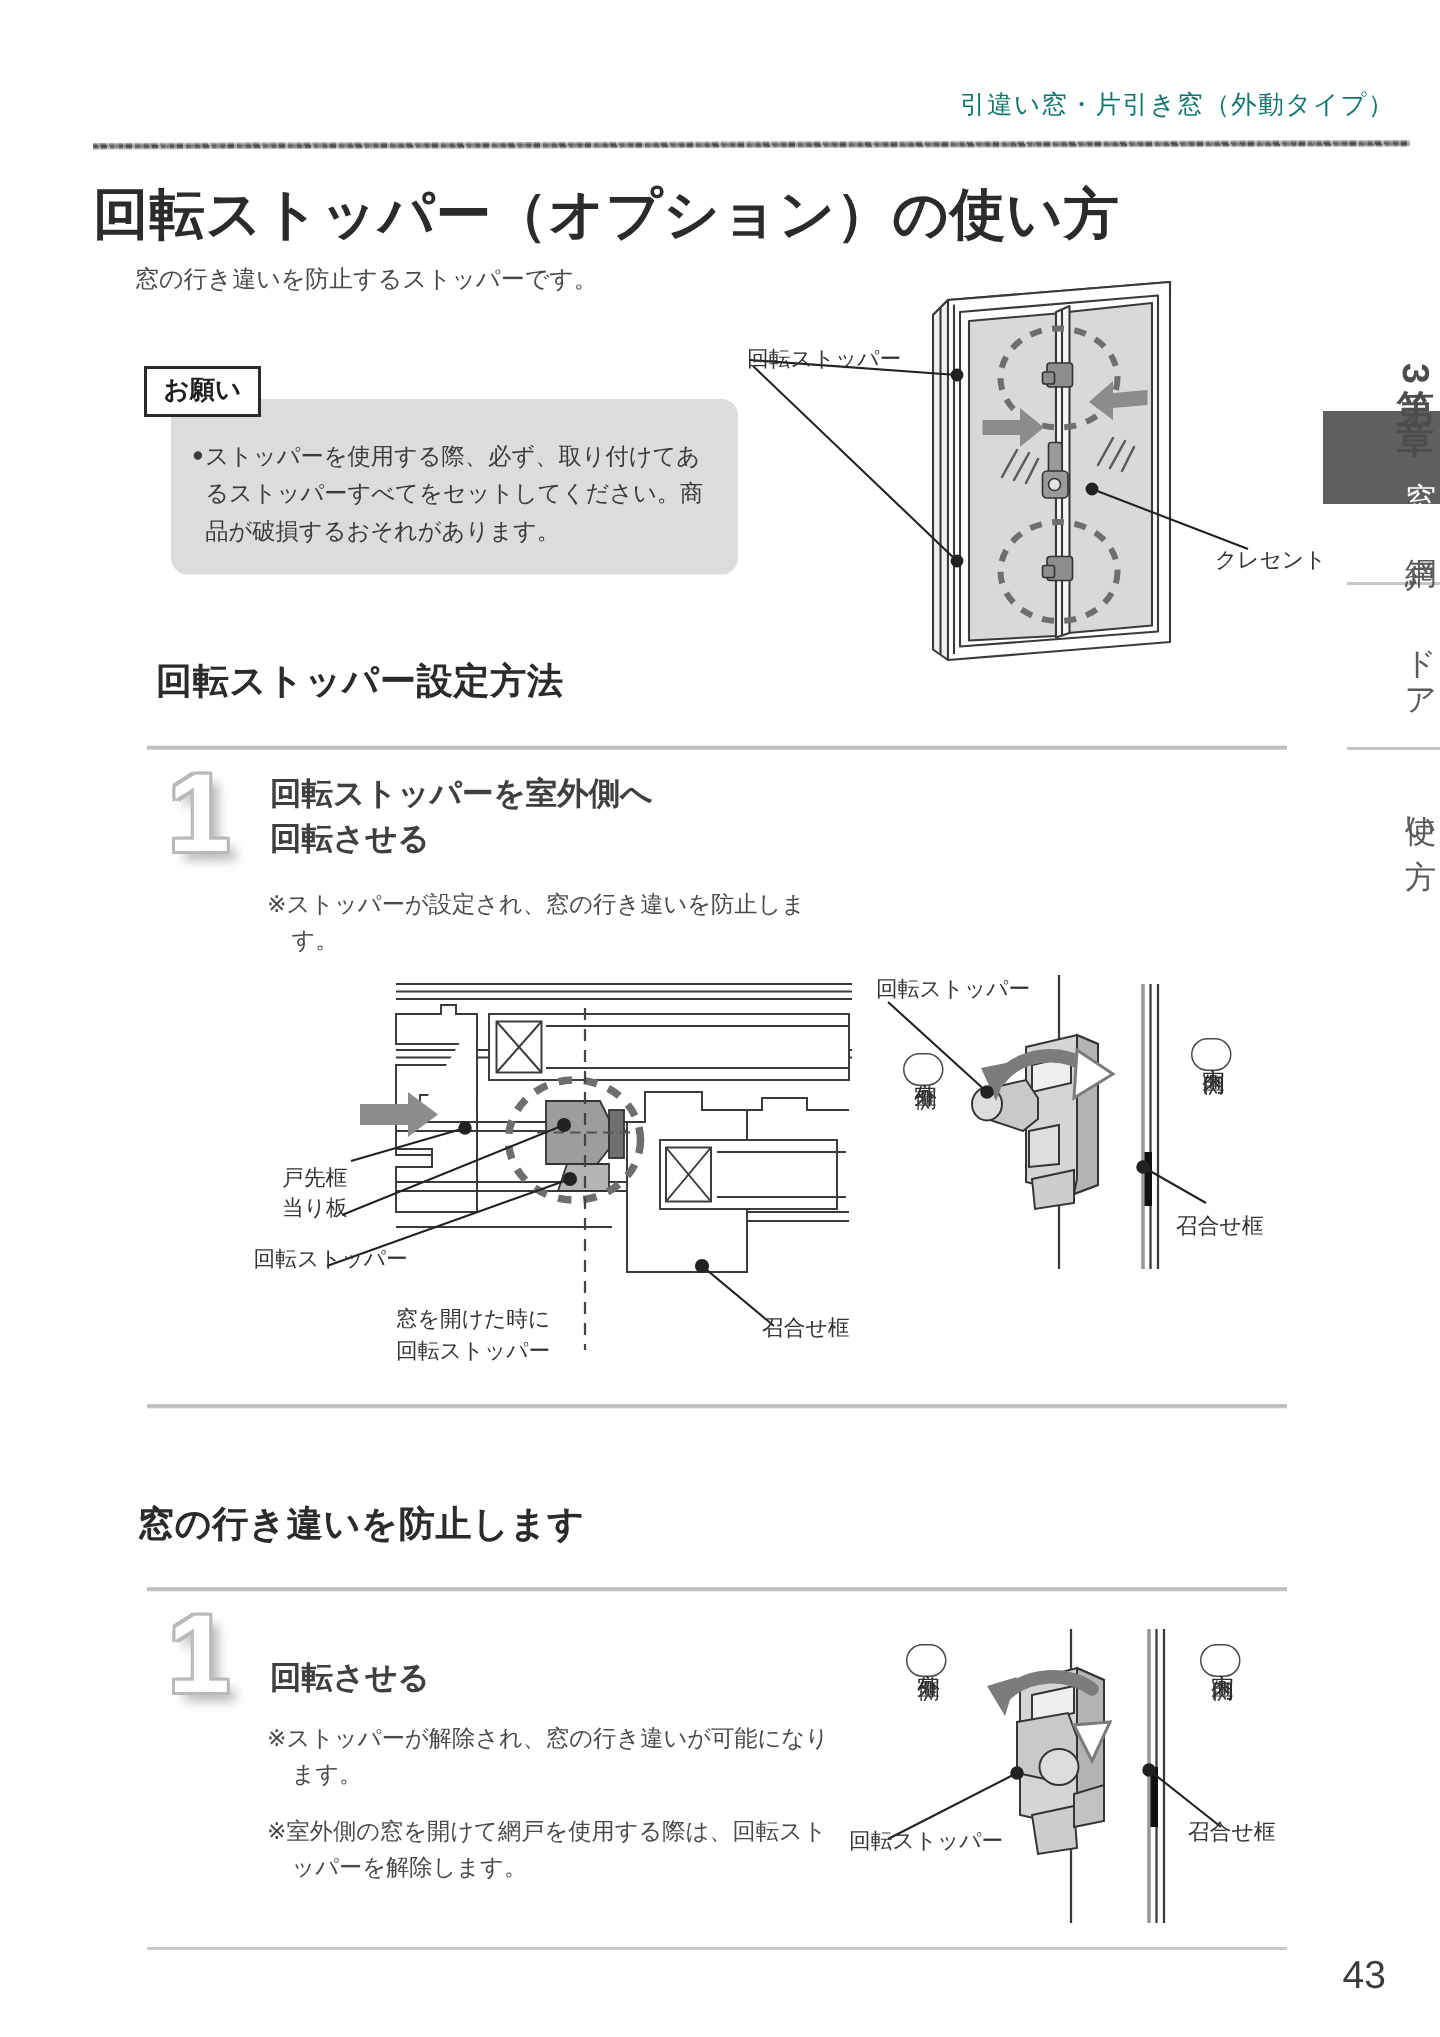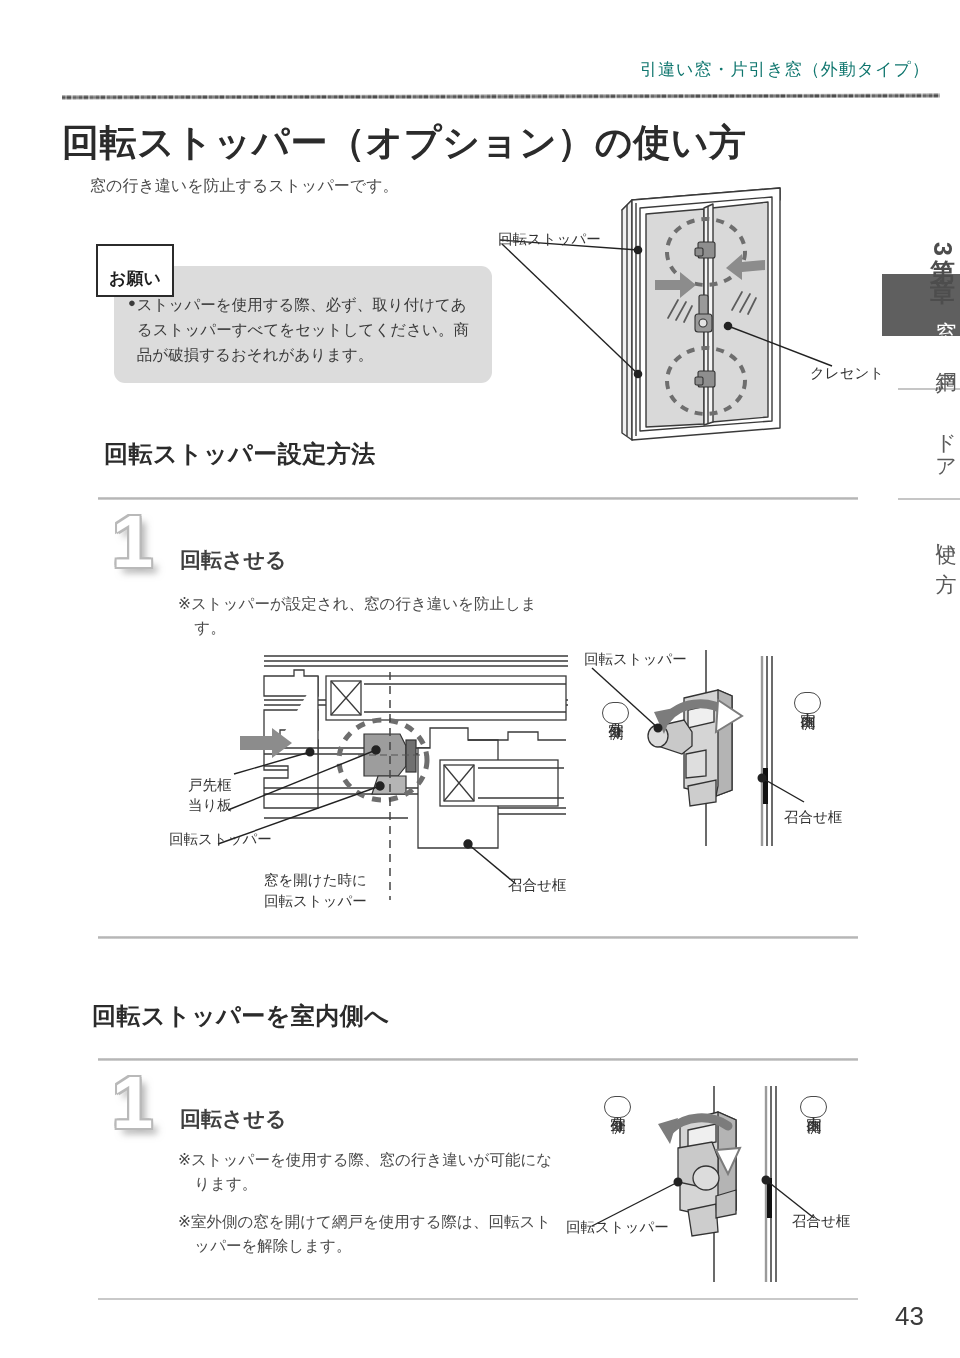--- a/index.html
+++ b/index.html
@@ -62,21 +62,21 @@
     font-size: 16px;
     color: #4a4a4a;
   }
 
   
   .notice-wrap { position: absolute; top: 244px; left: 96px; width: 396px; }
   .notice-label {
     position: absolute; top: 0; left: 0;
     border: 2px solid #2b2b2b;
     background: #fff;
-    padding: 21px 11px 5px;
+    padding: 2px 11px 5px;
     font-size: 17px;
     font-weight: bold;
     color: #1f1f1f;
     z-index: 3;
   }
   .notice-body {
     position: absolute; top: 22px; left: 18px;
     width: 378px;
     background: #dcdcdc;
     border-radius: 11px;
@@ -292,21 +292,21 @@
   <div class="side-tab">ドア</div>
   <div class="side-sep"></div>
   <div class="side-tab">使い方</div>
 </div>
 
 <div class="section-heading" style="left:104px; top:438px;">回転ストッパー設定方法</div>
 <div class="section-rule" style="top:497px;"></div>
 
 <div class="step-num" style="left:112px; top:505px;">1</div>
 <div class="step-title" style="left:180px; top:515px;">
-  <br>
+  <span>回転ストッパーを室外側へ</span><br>
   <span>回転させる</span>
 </div>
 <div class="step-note" style="left:178px; top:592px; width:372px;">
   <span class="hang">※ストッパーが設定され、窓の行き違いを防止します。</span>
 </div>
 
 <div class="illus" style="left:168px; top:648px; width:400px; height:270px;">
   <svg width="400" height="270" viewBox="0 0 400 270">
     <g fill="none" stroke="#3a3a3a" stroke-width="1.3">
 
@@ -414,30 +414,30 @@
     </g>
   </svg>
   <div class="lbl" style="left:18px; top:0px;">回転ストッパー</div>
   <div class="vbox" style="left:36px; top:52px;">室外側</div>
   <div class="vbox" style="left:228px; top:42px;">室内側</div>
   <div class="lbl" style="left:218px; top:158px;">召合せ框</div>
 </div>
 
 <div class="section-rule" style="top:936px;"></div>
 
-<div class="section-heading" style="left:92px; top:1000px;">回転ストッパーを室内側へ</div>
+<div class="section-heading" style="left:92px; top:1000px;">窓の行き違いを防止します</div>
 <div class="section-rule" style="top:1058px;"></div>
 
 <div class="step-num" style="left:112px; top:1066px;">1</div>
 <div class="step-title" style="left:180px; top:1074px;">
   <br>
   <span>回転させる</span>
 </div>
 <div class="step-note" style="left:178px; top:1148px; width:378px;">
-  <span class="hang">※ストッパーを使用する際、窓の行き違いが可能になります。</span>
+  <span class="hang">※ストッパーが解除され、窓の行き違いが可能になります。</span>
 </div>
 <div class="step-note" style="left:178px; top:1210px; width:378px;">
   <span class="hang">※室外側の窓を開けて網戸を使用する際は、回転ストッパーを解除します。</span>
 </div>
 
 <div class="illus" style="left:566px; top:1086px; width:330px; height:200px;">
   <svg width="330" height="200" viewBox="0 0 330 200">
     <g stroke="#3a3a3a" stroke-width="1.5">
       <line x1="148" y1="0" x2="148" y2="196"></line>
       <line x1="200" y1="0" x2="200" y2="196" stroke="#9a9a9a" stroke-width="2.4"></line>

